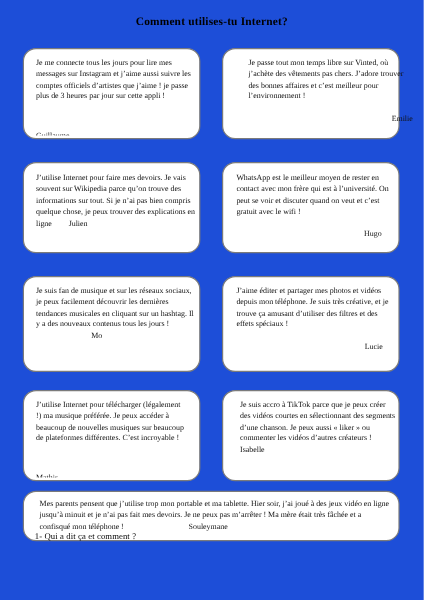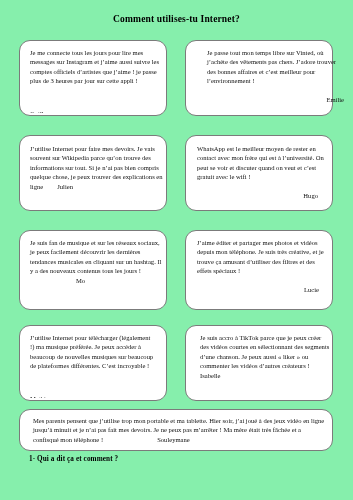--- a/index.html
+++ b/index.html
@@ -14,21 +14,21 @@
     font-family: "Liberation Serif", "DejaVu Serif", serif;
     color: #000000;
     overflow: hidden;
   }
 
   .page {
     position: absolute;
     left: 0; top: 0;
     width: 353px;
     height: 500px;
-    background: #86efac;
+    background: #1d4ed8;
   }
 
   .doc-title {
     position: absolute;
     left: 0;
     top: 14px;
     width: 353px;
     text-align: center;
     font-size: 9.5px;
     font-weight: bold;
@@ -85,23 +85,23 @@
   
   #b9 { left: 19px;  top: 409px; width: 314px; height: 42px; }
   #b9 .bubble-text { left: 13px; top: 6px; width: 293px; }
 
   .sig-right { text-align: right; display: block; }
   .sig-indent { display: inline-block; }
 
   .question {
     position: absolute;
     left: 29px;
-    top: 455px;
+    top: 443px;
     font-size: 7.2px;
-    font-weight: bold;
+    font-weight: normal;
     font-family: "Liberation Serif", "DejaVu Serif", serif;
     letter-spacing: 0.1px;
     text-align: right;
   }
 
   
   .clipped {
     position: absolute;
     overflow: hidden;
     height: 4px;

